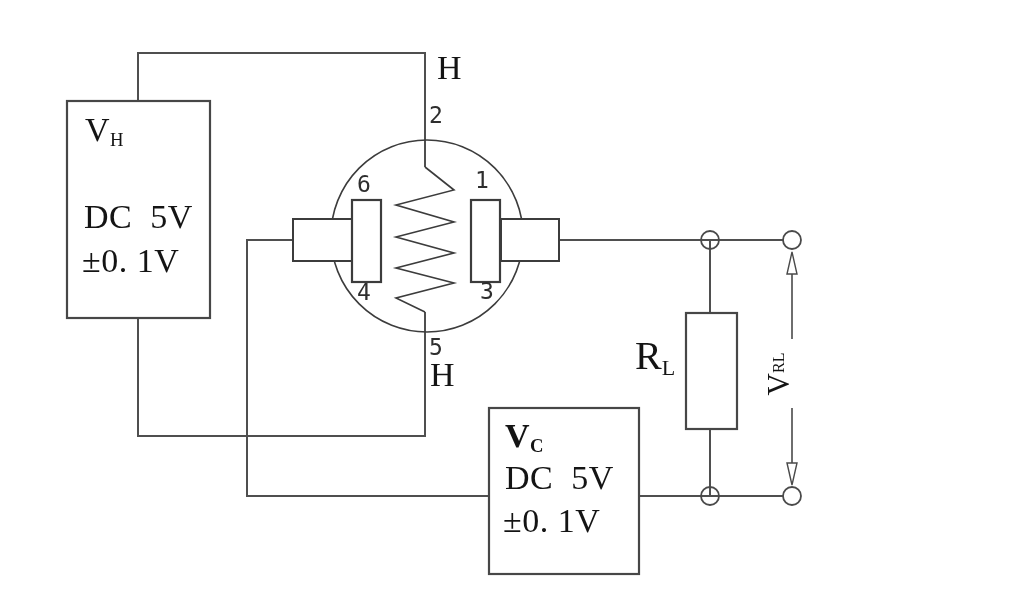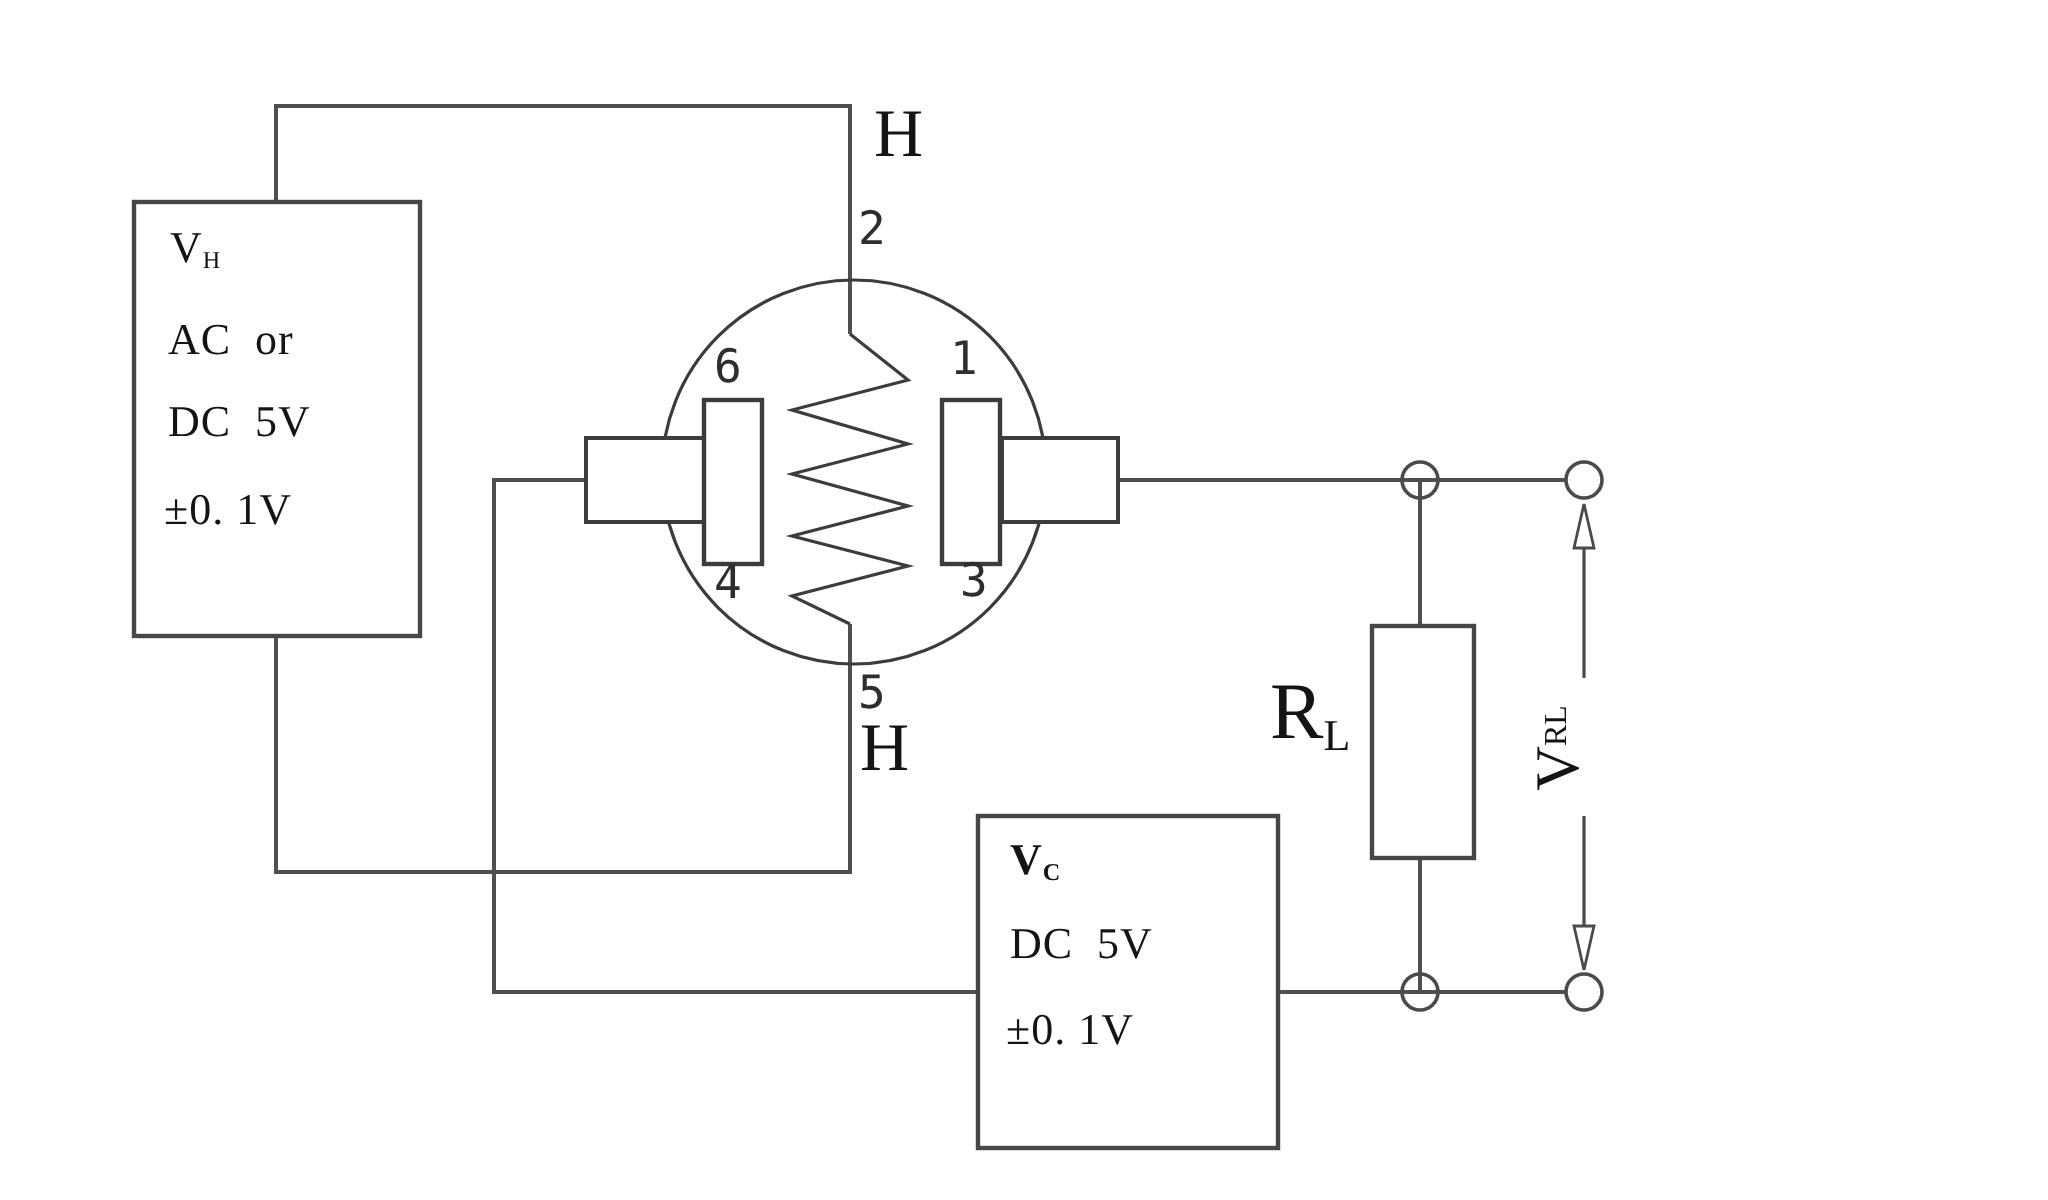--- a/index.html
+++ b/index.html
@@ -12,21 +12,21 @@
     color:#141414;
   }
   #circuit-svg{position:absolute;left:0;top:0;width:1024px;height:600px;}
   .lbl{
     position:absolute;
     white-space:pre;
     color:#141414;
     font-family:"Liberation Serif","DejaVu Serif",serif;
     line-height:1;
   }
-  .boxtext{font-size:22px;letter-spacing:0.5px;}
+  .boxtext{font-size:34px;letter-spacing:0.5px;}
   .sub{font-size:0.55em;vertical-align:-0.25em;letter-spacing:0;}
   .pin{
     font-family:"DejaVu Sans Mono","Liberation Mono",monospace;
     font-size:23px;
     color:#2e2e2e;
   }
   .hlbl{font-size:34px;}
   .rl-main{font-size:40px;}
   .rl-sub{font-size:22px;vertical-align:-0.28em;}
   #vrl-label{
@@ -70,21 +70,20 @@
     <circle cx="710" cy="496" r="9" fill="none" stroke="#4a4a4a" stroke-width="1.8"></circle>
     <circle cx="792" cy="496" r="9" fill="none" stroke="#4a4a4a" stroke-width="1.8"></circle>
 
     <path d="M787,274 L792,252 L797,274 Z" fill="none" stroke="#4a4a4a" stroke-width="1.4"></path>
     <path d="M792,274 L792,339" fill="none" stroke="#4a4a4a" stroke-width="1.6"></path>
     <path d="M792,408 L792,463" fill="none" stroke="#4a4a4a" stroke-width="1.6"></path>
     <path d="M787,463 L792,485 L797,463 Z" fill="none" stroke="#4a4a4a" stroke-width="1.4"></path>
   </svg>
 
   <div class="lbl boxtext" style="left:85px;top:113px;"><span>V</span><span class="sub">H</span></div>
-  <div class="lbl boxtext" style="left:84px;top:159px;">AC  or</div>
   <div class="lbl boxtext" style="left:84px;top:200px;">DC  5V</div>
   <div class="lbl boxtext" style="left:82px;top:244px;">±0. 1V</div>
 
   <div class="lbl boxtext" style="left:505px;top:419px;font-weight:bold;"><span>V</span><span class="sub">C</span></div>
   <div class="lbl boxtext" style="left:505px;top:461px;">DC  5V</div>
   <div class="lbl boxtext" style="left:503px;top:504px;">±0. 1V</div>
 
   <div class="lbl hlbl" style="left:437px;top:51px;">H</div>
   <div class="lbl hlbl" style="left:430px;top:358px;">H</div>
 

